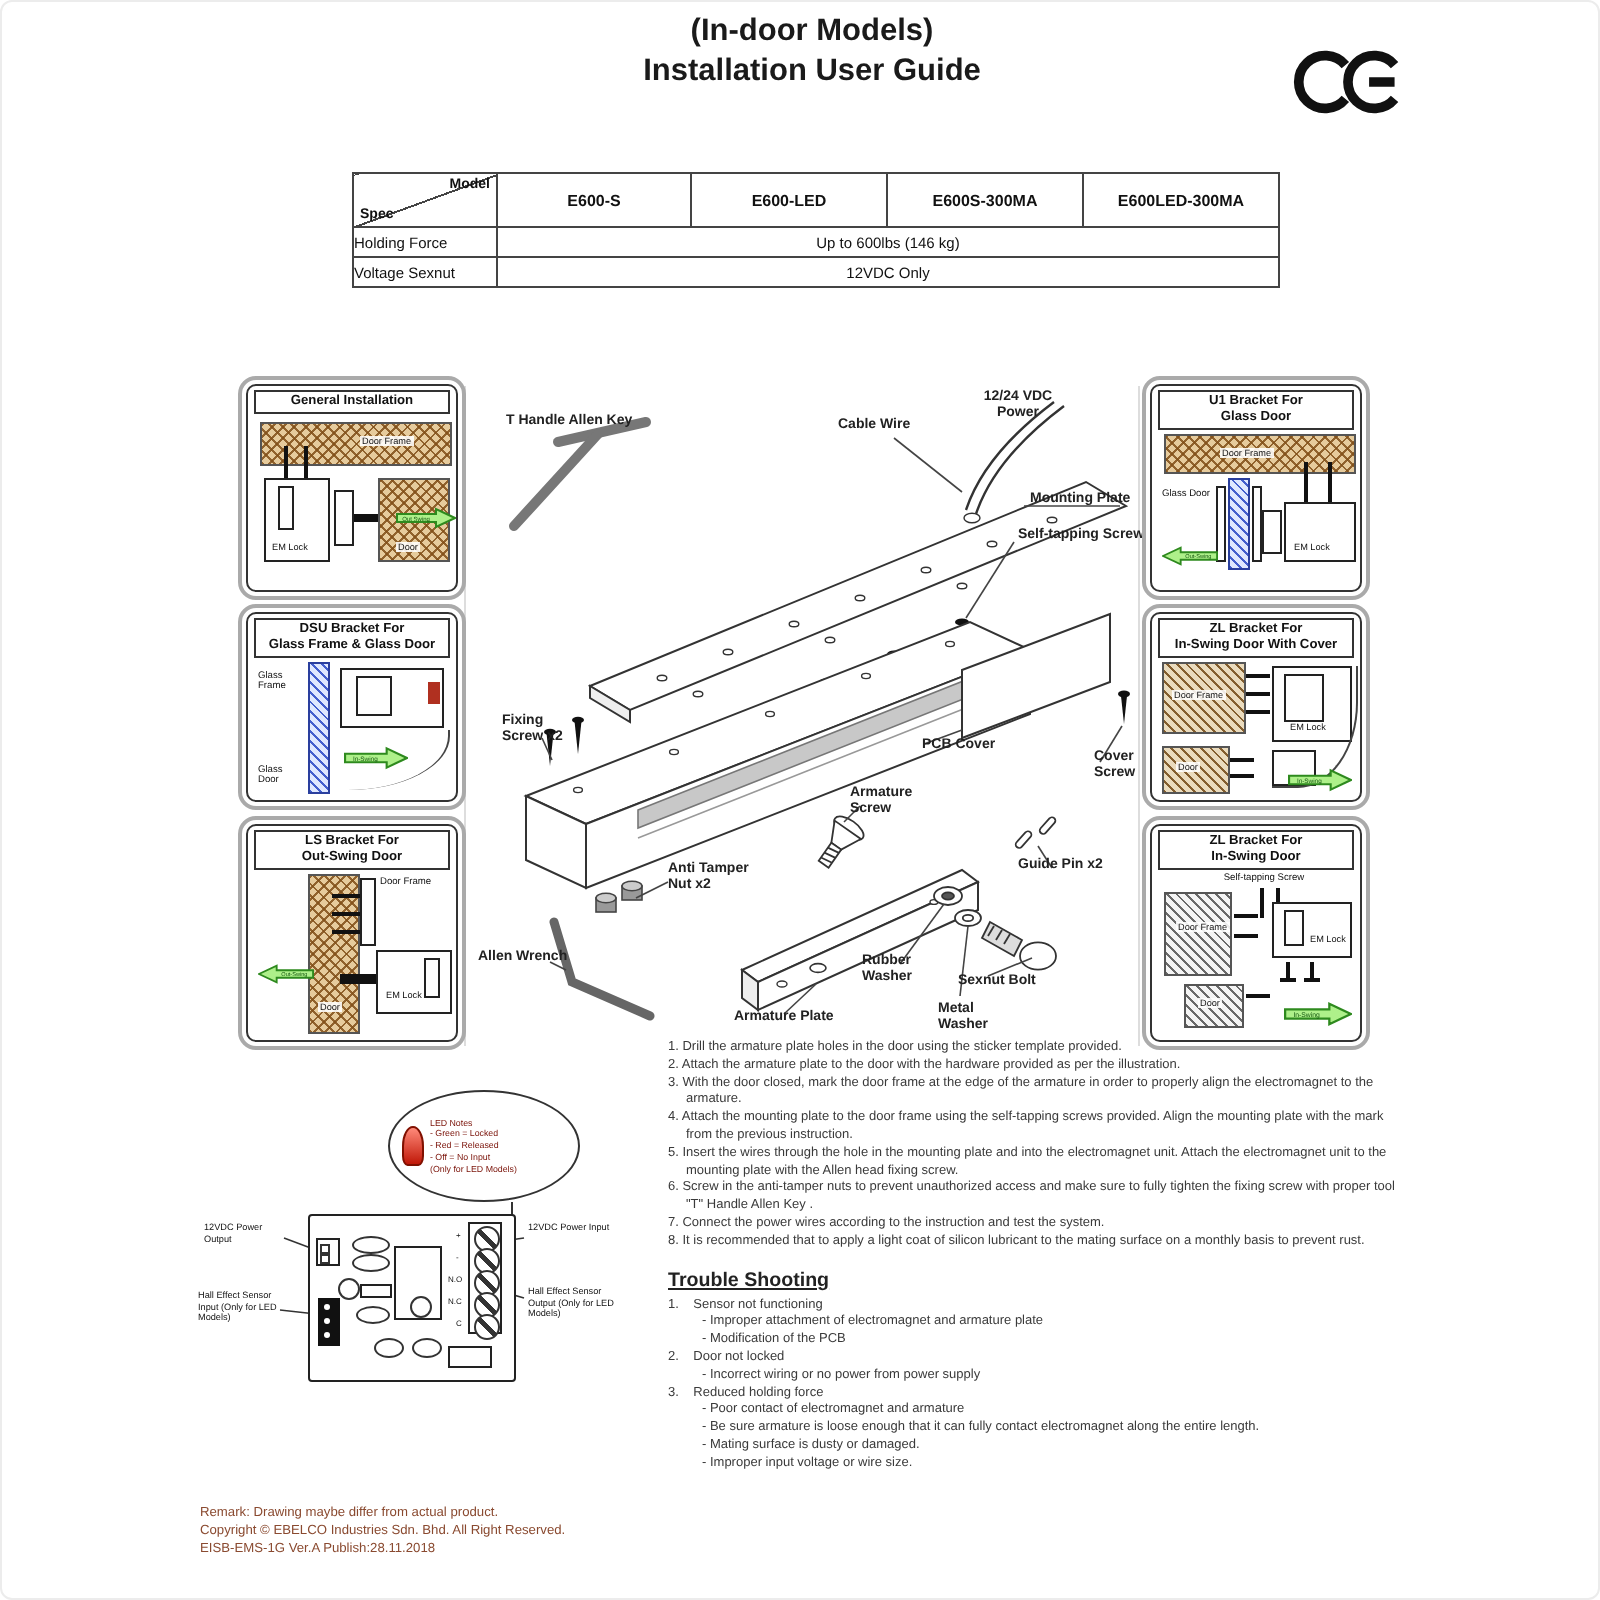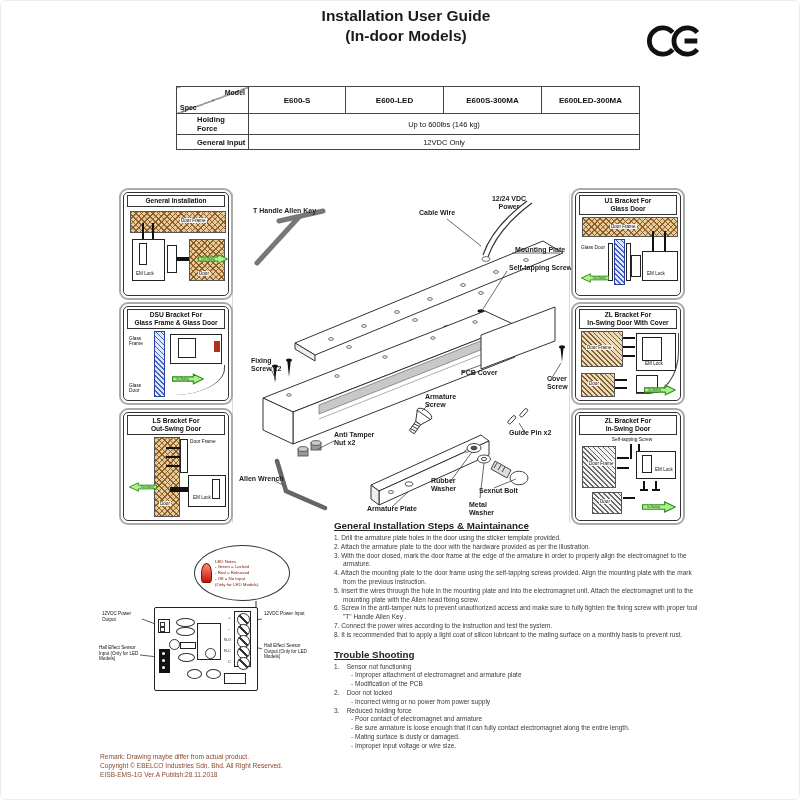--- a/index.html
+++ b/index.html
@@ -7,21 +7,21 @@
         font-family:"Liberation Sans",sans-serif;color:#111;border:1px solid #ececec;box-sizing:border-box;border-radius:6px}
   .abs{position:absolute}
   
   .doc-title{position:absolute;left:170px;top:5px;width:470px;text-align:center;
              font-size:15.5px;font-weight:bold;line-height:20px;color:#1a1a1a}
   .ce{position:absolute;left:644px;top:20px}
   
   .spec{position:absolute;left:175px;top:85px;width:463px;border-collapse:collapse;table-layout:fixed}
   .spec td{border:1px solid #444;font-size:7.5px;text-align:center;padding:1px 2px;height:12px;overflow:hidden}
   .spec tr.hrow td{font-weight:bold;font-size:8px;height:24px}
-  .spec td.rl{font-weight:bold;text-align:left;padding-left:20px}
+  .spec td.rl{font-weight:normal;text-align:left;padding-left:0}
   .corner{position:relative;background-image:linear-gradient(to bottom right,transparent 49%,#444 49%,#444 51%,transparent 51%)}
   .corner .ct{position:absolute;top:2px;right:3px;font-size:7px;font-weight:bold}
   .corner .cb{position:absolute;bottom:2px;left:3px;font-size:7px;font-weight:bold}
   .sec-head{position:absolute;left:230px;top:165px;width:342px;text-align:center;font-size:11.5px;
             text-decoration:underline;color:#222}
   
   .dlabel{position:absolute;font-size:7px;font-weight:700;line-height:7.5px;color:#222}
   .vline{position:absolute;width:1px;background:#ddd}
   
   .panel{position:absolute;width:114px;border:2px solid #aaa;border-radius:9px;background:#fff;padding:2px;box-sizing:border-box}
@@ -63,22 +63,22 @@
   .ts-main{font-size:6.5px;line-height:8.8px;color:#3a3a3a;white-space:pre-wrap}
   .ts-sub{font-size:6.5px;line-height:8.8px;color:#3a3a3a;padding-left:17px;white-space:pre-wrap}
   .footer{position:absolute;left:99px;top:751px;font-size:6.6px;line-height:9px;color:#8a4a30}
 </style>
 </head>
 <body>
 
 <div class="page">
 
   <div class="doc-title">
+    <div>(In-door Models)</div>
     <div>Installation User Guide</div>
-    <div>(In-door Models)</div>
   </div>
   <svg class="ce" width="58" height="40" viewBox="0 0 66 40">
     <path d="M31.5 10.4 A15 15 0 1 0 31.5 29.6" fill="none" stroke="#111" stroke-width="5.5"></path>
     <path d="M59.5 10.4 A15 15 0 1 0 59.5 29.6" fill="none" stroke="#111" stroke-width="5.5"></path>
     <line x1="45" y1="20" x2="59.5" y2="20" stroke="#111" stroke-width="5.5"></line>
   </svg>
 
   <table class="spec">
     <colgroup>
         <col style="width:72px">
@@ -96,21 +96,21 @@
       <td>E600-S</td>
       <td>E600-LED</td>
       <td>E600S-300MA</td>
       <td>E600LED-300MA</td>
     </tr>
     <tr>
       <td class="rl">Holding Force</td>
       <td colspan="4">Up to 600lbs  (146 kg)</td>
     </tr>
     <tr>
-      <td class="rl">General Input</td>
+      <td class="rl">Voltage Sexnut</td>
       <td colspan="4">12VDC Only</td>
     </tr>
   </tbody>
     </table>
 
 
   <div class="vline" style="left:231px;top:192px;height:330px"></div>
   <div class="vline" style="left:568px;top:192px;height:330px"></div>
 
   <svg class="abs" style="left:230px;top:190px" width="340" height="340" viewBox="0 0 340 340">
@@ -466,21 +466,20 @@
     <div class="tlabel" style="left:128px;top:99px">N.O</div>
     <div class="tlabel" style="left:128px;top:110px">N.C</div>
     <div class="tlabel" style="left:132px;top:121px">C</div>
     <div class="plabel" style="left:6px;top:72px;width:40px">12VDC Power Output</div>
     <div class="plabel" style="left:3px;top:106px;width:42px">Hall Effect Sensor Input (Only for LED Models)</div>
     <div class="plabel" style="left:168px;top:72px;width:46px">12VDC Power Input</div>
     <div class="plabel" style="left:168px;top:104px;width:48px">Hall Effect Sensor Output (Only for LED Models)</div>
   </div>
 
   <div class="rightcol">
-    <div class="shead">General Installation Steps &amp; Maintainance</div>
     <div class="st">1. Drill the armature plate holes in the door using the sticker template provided.</div>
     <div class="st">2. Attach the armature plate to the door with the hardware provided as per the illustration.</div>
     <div class="st">3. With the door closed, mark the door frame at the edge of the armature in order to properly align the electromagnet to the armature.</div>
     <div class="st">4. Attach the mounting plate to the door frame using the self-tapping screws provided. Align the mounting plate with the mark from the previous instruction.</div>
     <div class="st">5. Insert the wires through the hole in the mounting plate and into the electromagnet unit. Attach the electromagnet unit to the mounting plate with the Allen head fixing screw.</div>
     <div class="st">6. Screw in the anti-tamper nuts to prevent unauthorized access and make sure to fully tighten the fixing screw with proper tool "T" Handle Allen Key .</div>
     <div class="st">7. Connect the power wires according to the instruction and test the system.</div>
     <div class="st">8. It is recommended that to apply a light coat of silicon lubricant to the mating surface on a monthly basis to prevent rust.</div>
     <div class="ts">
       <div class="shead">Trouble Shooting</div>

